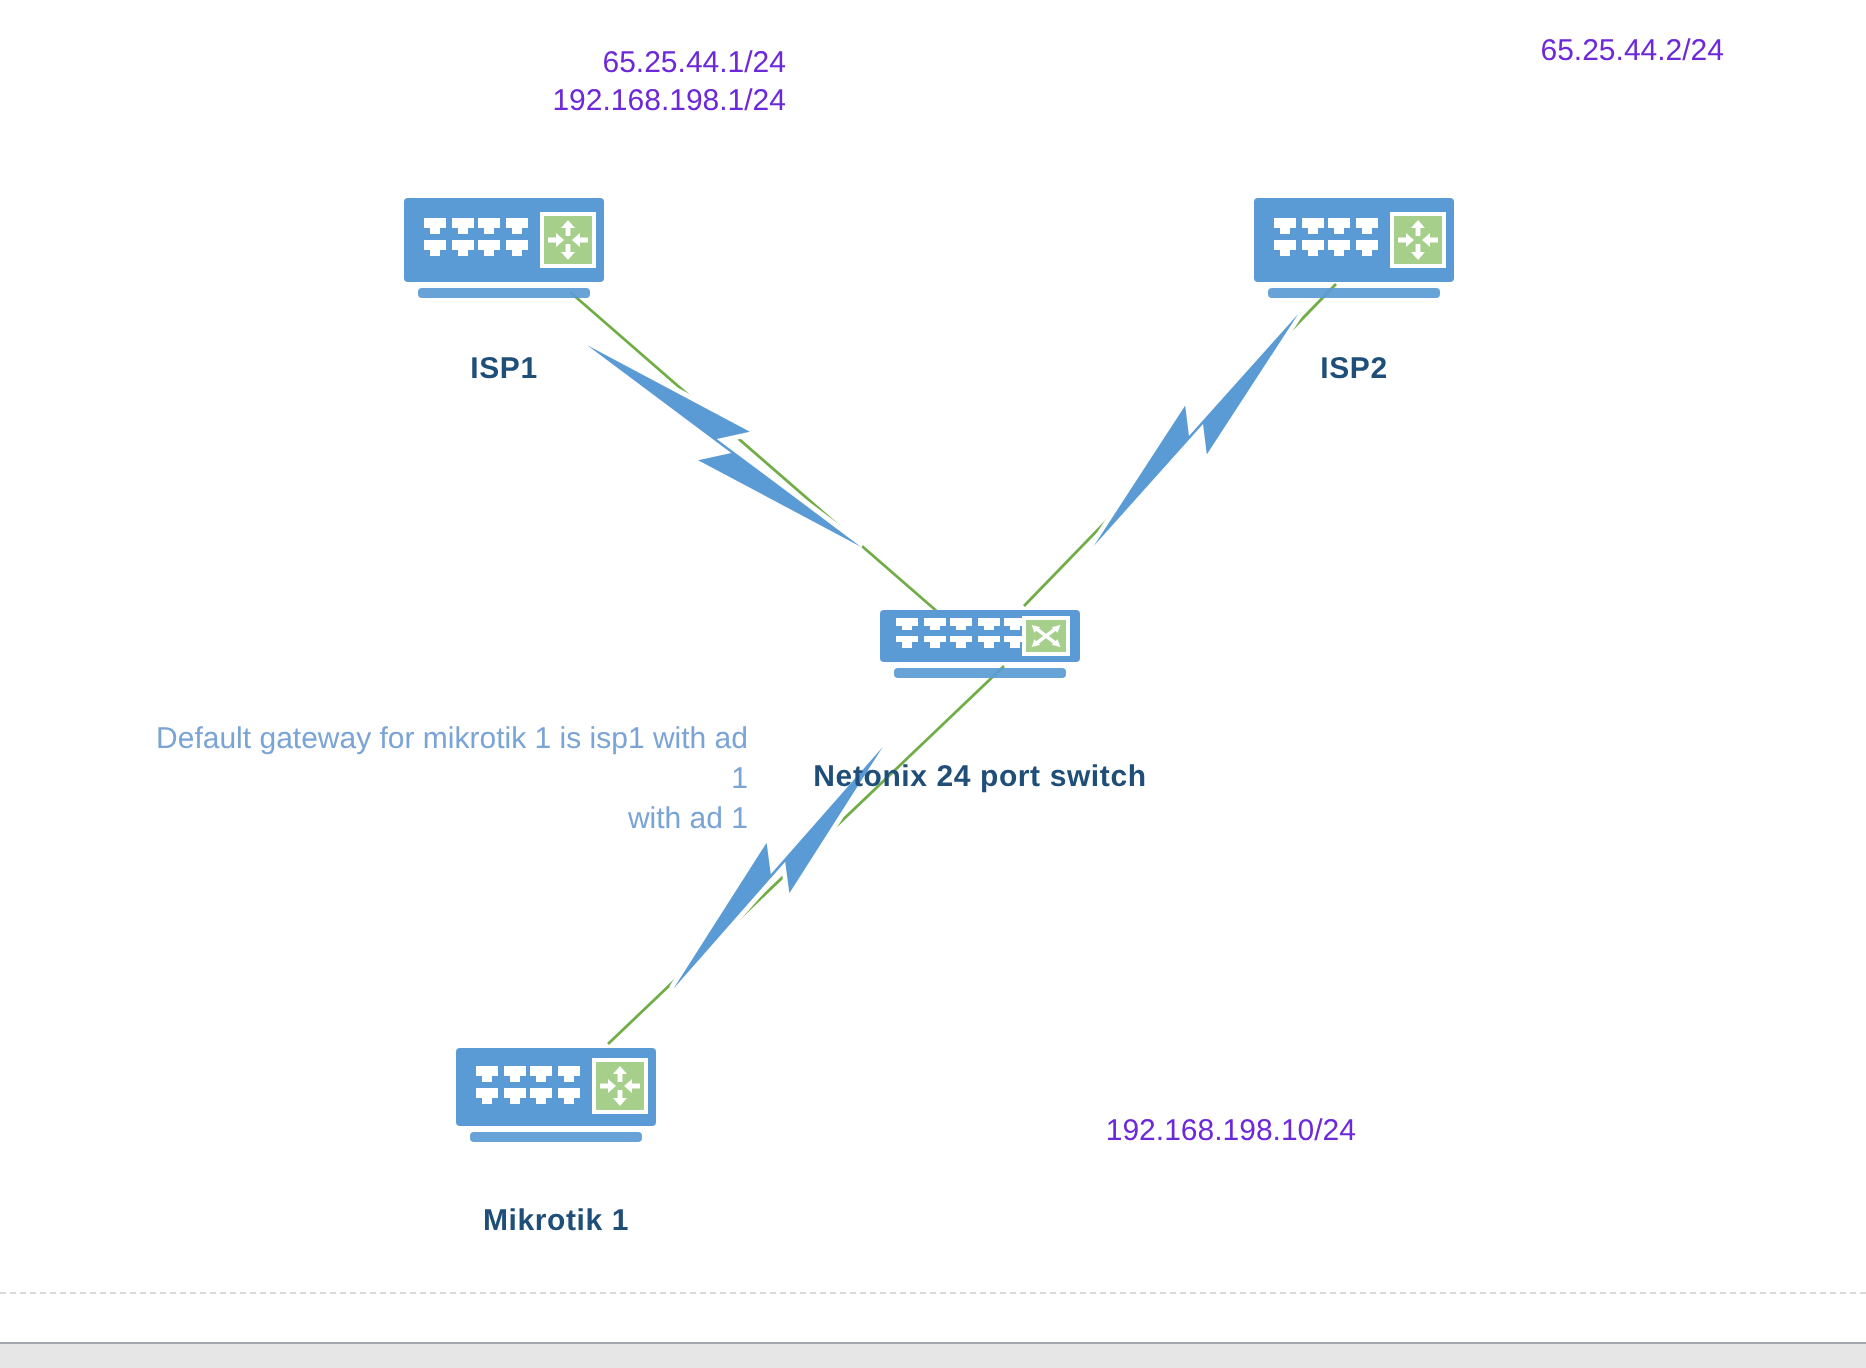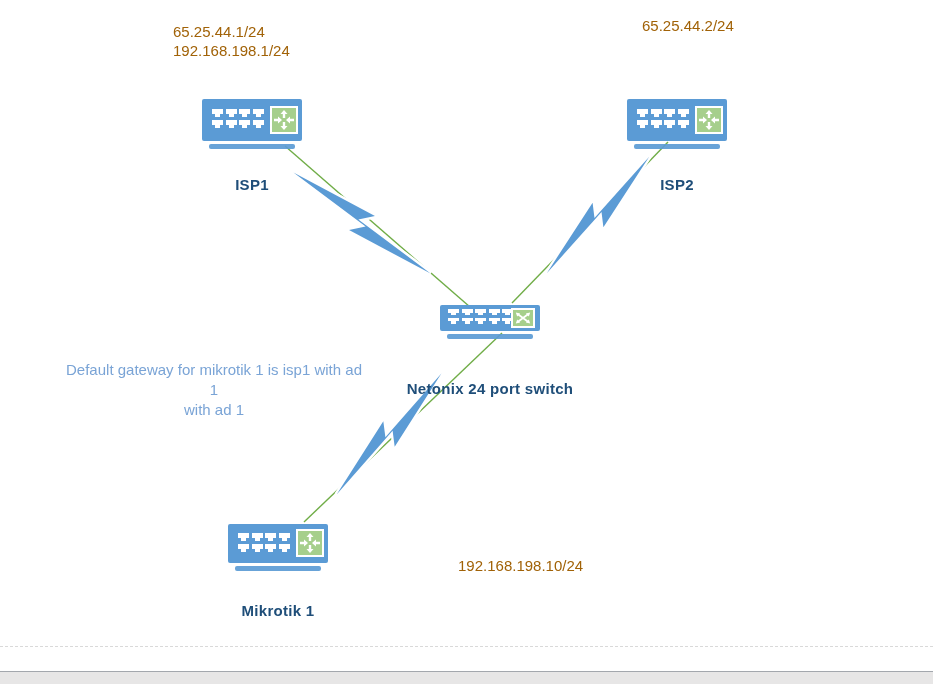--- a/index.html
+++ b/index.html
@@ -36,22 +36,22 @@
   .device-switch .port::before{height:3.5px;}
   .device-switch .port::after{left:3px;top:3.5px;width:5px;height:2.5px;}
 
   
   .badge{position:absolute;background:#A6CF8C;border:2px solid #fff;box-sizing:border-box;
          display:flex;align-items:center;justify-content:center;}
   .badge-router{right:4px;top:7px;width:28px;height:28px;}
   .badge-switch{right:5px;top:3px;width:24px;height:20px;}
 
   
-  .ip-label{position:absolute;width:220px;text-align:left;color:#a16207;font-size:15px;line-height:19px;}
-  .note{position:absolute;left:54px;top:360px;width:320px;text-align:center;color:#7AA4D6;font-size:15px;line-height:20px;}
+  .ip-label{position:absolute;width:220px;text-align:right;color:#6d28d9;font-size:15px;line-height:19px;}
+  .note{position:absolute;left:54px;top:360px;width:320px;text-align:right;color:#7AA4D6;font-size:15px;line-height:20px;}
 
   
   .page-dashed{position:absolute;left:0;right:0;top:646px;border-top:1px dashed #d9d9d9;}
   .bottom-strip{position:absolute;left:0;right:0;top:671px;bottom:0;background:#e7e6e6;border-top:1px solid #a3a7ad;}
 
   svg.overlay{position:absolute;left:0;top:0;pointer-events:none;}
 </style>
 </head>
 <body>
 

